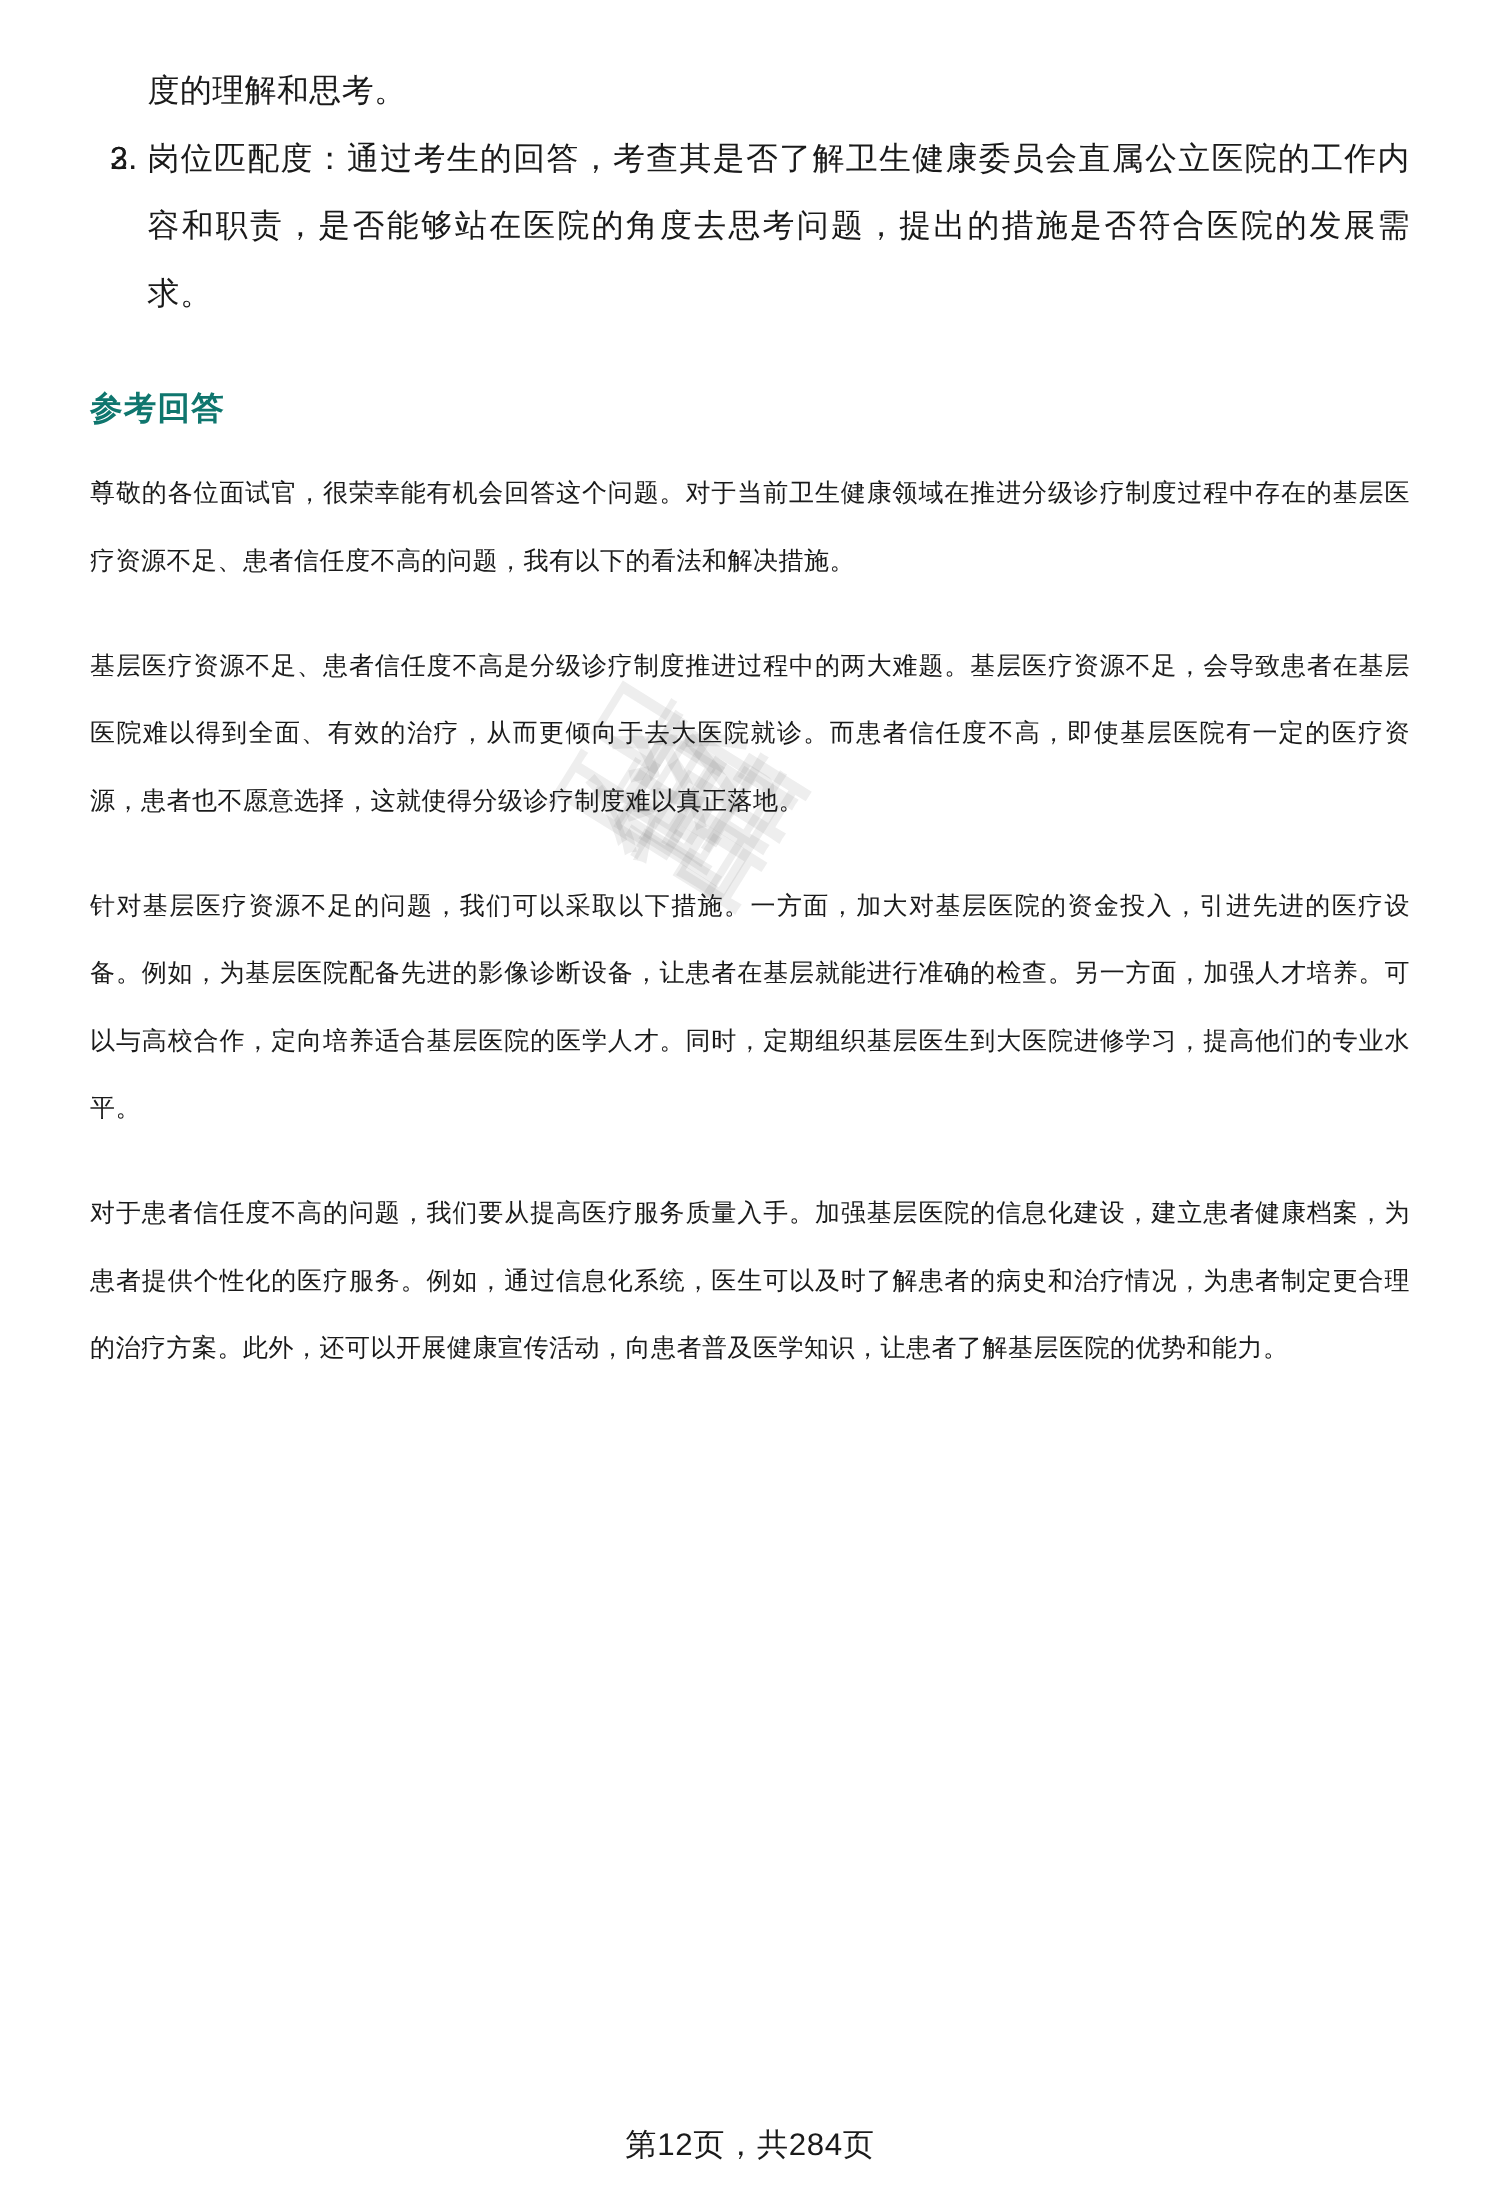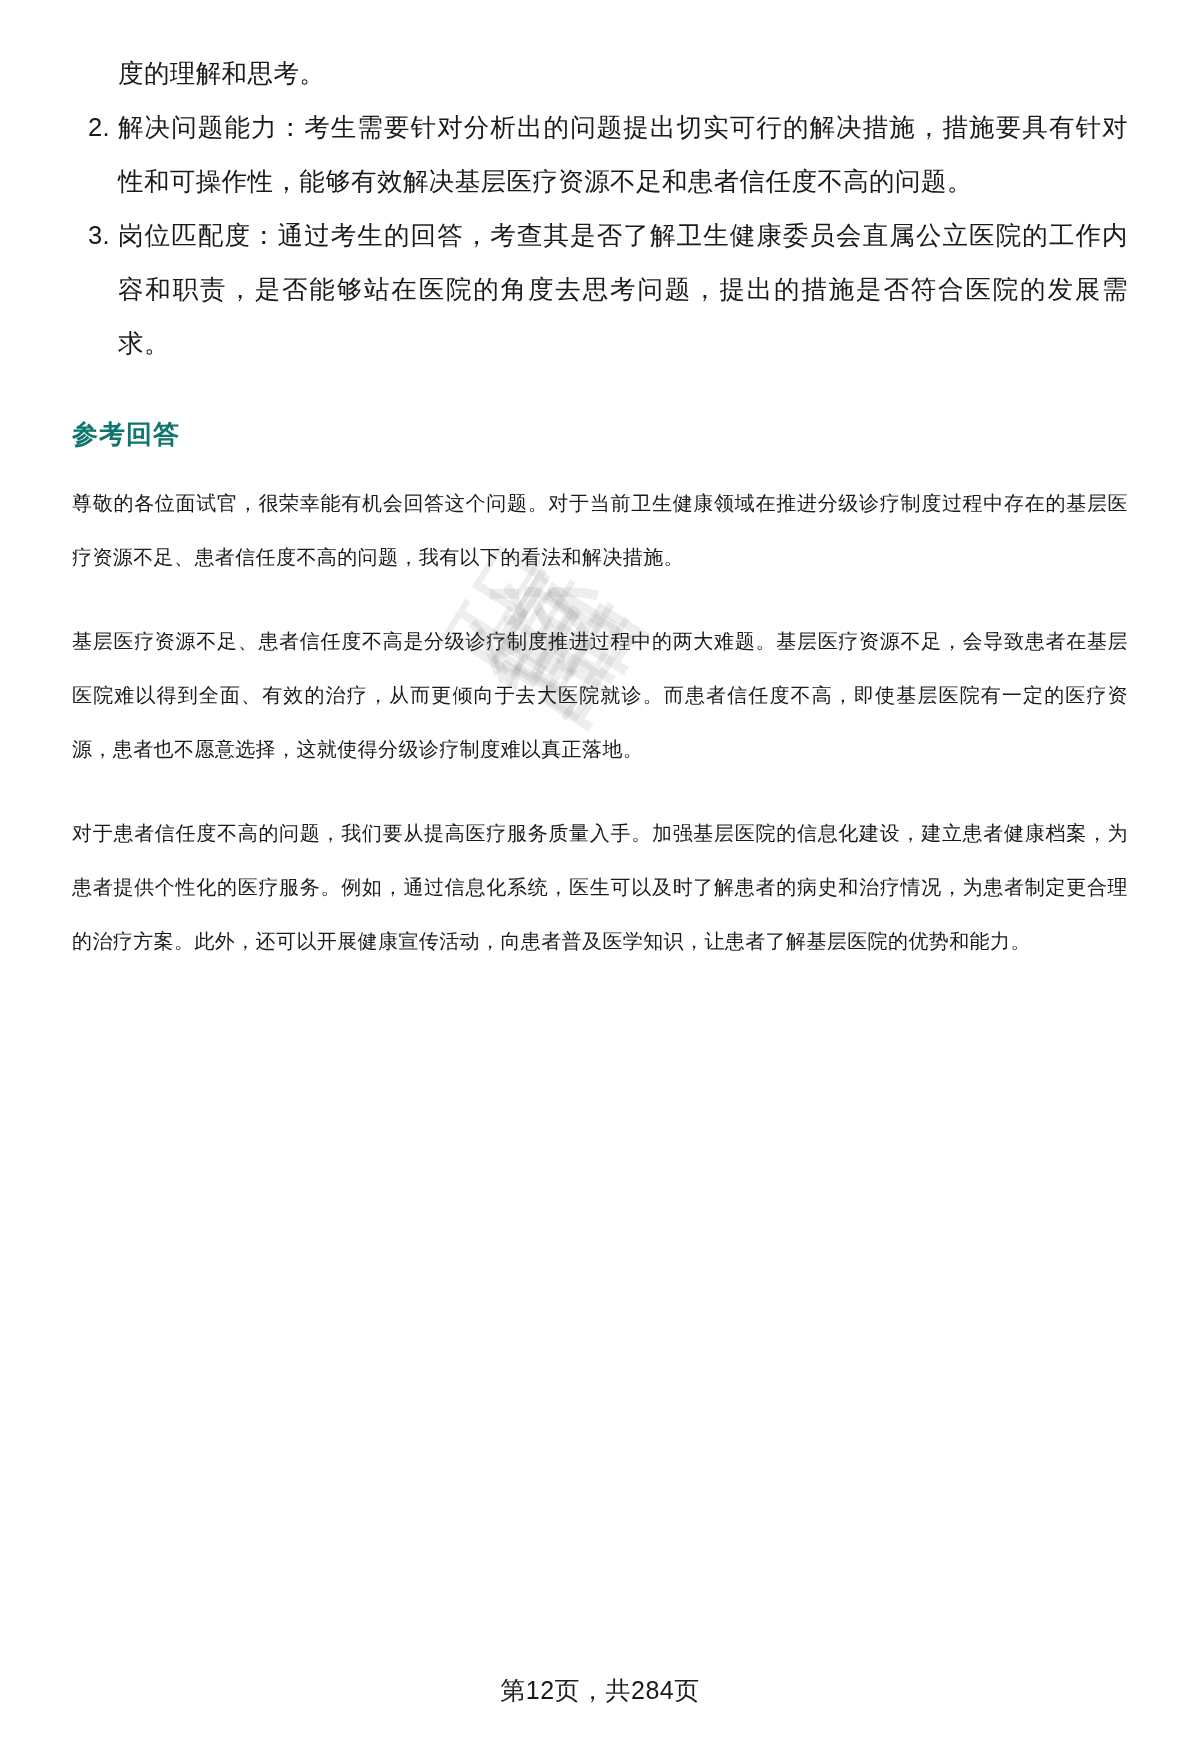--- a/index.html
+++ b/index.html
@@ -93,21 +93,21 @@
     text-align: justify;
     text-justify: inter-ideograph;
   }
   p.para:last-of-type {
     margin-bottom: 0;
   }
   .footer {
     position: absolute;
     left: 0;
     right: 0;
-    bottom: 48px;
+    bottom: 23px;
     text-align: center;
     font-size: 25px;
     letter-spacing: 0.5px;
     color: #1a1a1a;
     z-index: 10;
   }
 </style>
 </head>
 <body>
 
@@ -117,31 +117,31 @@
     <span>职位简章出品</span>
   </div>
 
   <div class="content">
 
     <p class="tail-line">度的理解和思考。</p>
 
     <ol class="criteria">
       <li>
         <span class="marker">2.</span>
-        <span>解决问题能力：考生需要针对分析出的问题提出切实可行的解决措施，措施要具有针对性和可操作性，能够有效解决基层医疗资源不足和患者信任度不高的问题。</span>
       </li>
       <li>
         <span class="marker">3.</span>
         <span>岗位匹配度：通过考生的回答，考查其是否了解卫生健康委员会直属公立医院的工作内容和职责，是否能够站在医院的角度去思考问题，提出的措施是否符合医院的发展需求。</span>
       </li>
     </ol>
 
     <h2 class="section-heading">参考回答</h2>
 
     <p class="para">尊敬的各位面试官，很荣幸能有机会回答这个问题。对于当前卫生健康领域在推进分级诊疗制度过程中存在的基层医疗资源不足、患者信任度不高的问题，我有以下的看法和解决措施。</p>
     <p class="para">基层医疗资源不足、患者信任度不高是分级诊疗制度推进过程中的两大难题。基层医疗资源不足，会导致患者在基层医院难以得到全面、有效的治疗，从而更倾向于去大医院就诊。而患者信任度不高，即使基层医院有一定的医疗资源，患者也不愿意选择，这就使得分级诊疗制度难以真正落地。</p>
+    <p class="para">针对基层医疗资源不足的问题，我们可以采取以下措施。一方面，加大对基层医院的资金投入，引进先进的医疗设备。例如，为基层医院配备先进的影像诊断设备，让患者在基层就能进行准确的检查。另一方面，加强人才培养。可以与高校合作，定向培养适合基层医院的医学人才。同时，定期组织基层医生到大医院进修学习，提高他们的专业水平。</p>
     <p class="para">对于患者信任度不高的问题，我们要从提高医疗服务质量入手。加强基层医院的信息化建设，建立患者健康档案，为患者提供个性化的医疗服务。例如，通过信息化系统，医生可以及时了解患者的病史和治疗情况，为患者制定更合理的治疗方案。此外，还可以开展健康宣传活动，向患者普及医学知识，让患者了解基层医院的优势和能力。</p>
 
   </div>
 
   <div class="footer">第12页，共284页</div>
 
 </div>
 
 </body></html>

